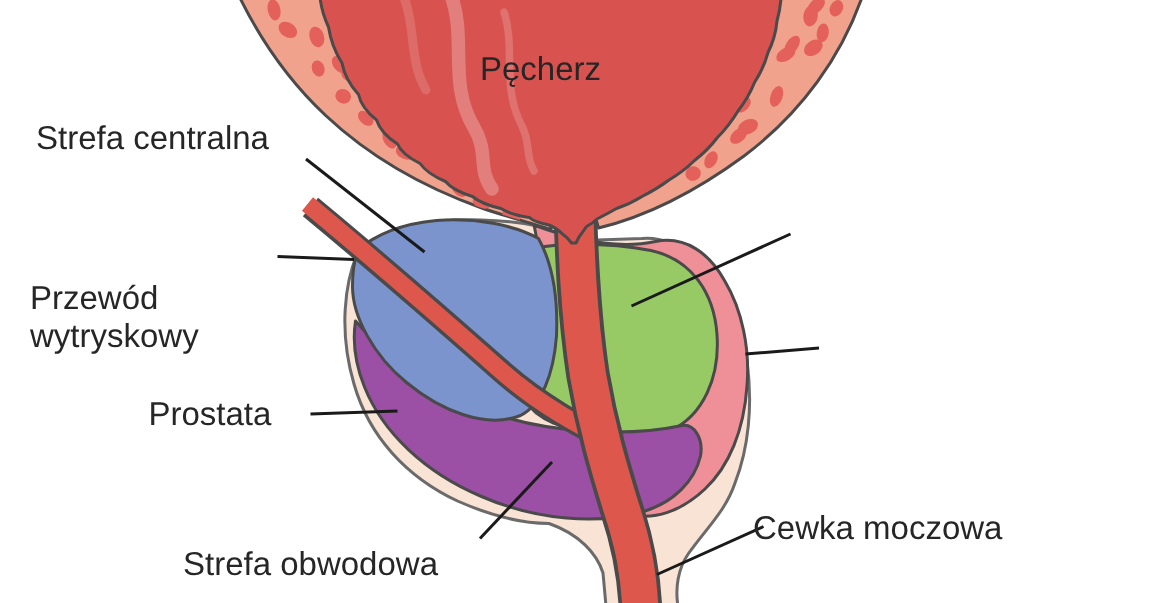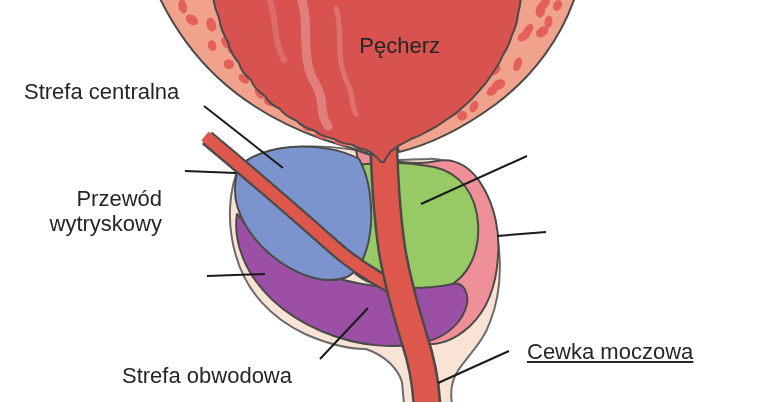--- a/index.html
+++ b/index.html
@@ -1,21 +1,21 @@
 <!DOCTYPE html>
 <html><head>
 <meta charset="utf-8">
 <style>
   html,body{margin:0;padding:0;background:#ffffff;}
   #stage{position:relative;width:768px;height:402px;overflow:hidden;background:#ffffff;
          font-family:"Liberation Sans",sans-serif;}
   #art{position:absolute;left:0;top:0;}
   .lbl{position:absolute;color:#262626;font-size:22px;line-height:25px;white-space:nowrap;text-align:right;}
   .lbl.wrap{white-space:normal;margin-top:43px;}
-  .c{text-align:right;}
+  .c{text-align:left;}
 </style>
 </head>
 <body>
 <div id="stage">
 
 <svg id="art" width="768" height="402" viewBox="0 0 768 402">
   <defs>
     <clipPath id="wallClip">
       <path d="M 155,-12 C 185,55 235,108 322,139 C 340,145 355,149 367,153 L 374,128 L 392,128 L 399,152 C 428,145 462,129 496,104 C 532,77 563,38 578,-12 L 578,-20 L 155,-20 Z"></path>
     </clipPath>
@@ -91,16 +91,17 @@
     <line x1="497" y1="236" x2="546" y2="232" stroke="#1a1a1a"></line>
     <line x1="207" y1="276" x2="265" y2="274" stroke="#1a1a1a"></line>
     <line x1="320" y1="359" x2="368" y2="308" stroke="#1a1a1a"></line>
     <line x1="438" y1="383" x2="509" y2="351" stroke="#1a1a1a"></line>
   </g>
 </svg>
 
 <div class="lbl c" style="left:320px;top:33px;width:120px;position:absolute;">Pęcherz</div>
 <div class="lbl" style="left:24px;top:79px;">Strefa centralna</div>
 <div class="lbl wrap c" style="left:20px;top:143px;width:142px;">Przewód wytryskowy</div>
+<div class="lbl" style="left:99px;top:263px;">Prostata</div>
 <div class="lbl" style="left:122px;top:363px;">Strefa obwodowa</div>
-<div class="lbl" style="left:527px;top:339px;text-decoration:underline;">Cewka moczowa</div>
+<div class="lbl" style="left:502px;top:339px;">Cewka moczowa</div>
 
 </div>
 
 </body></html>

